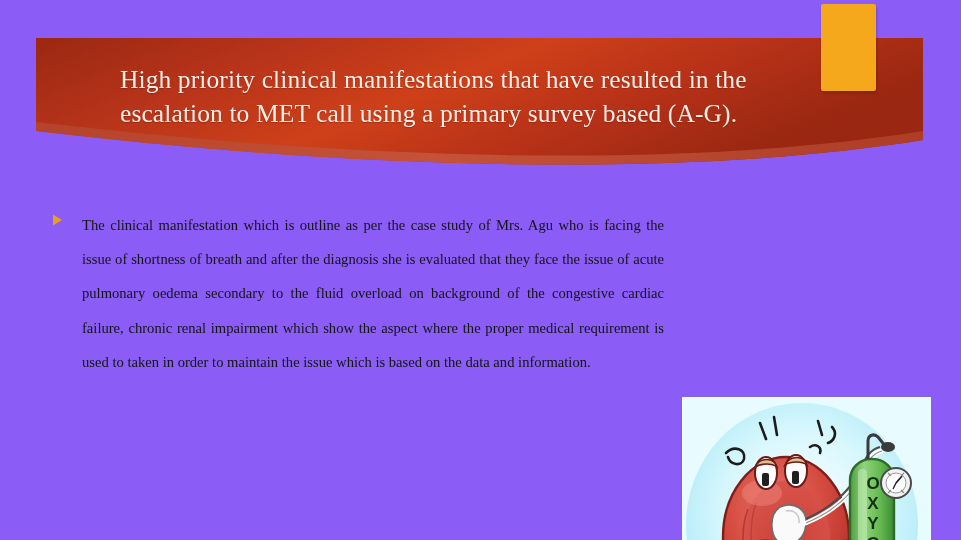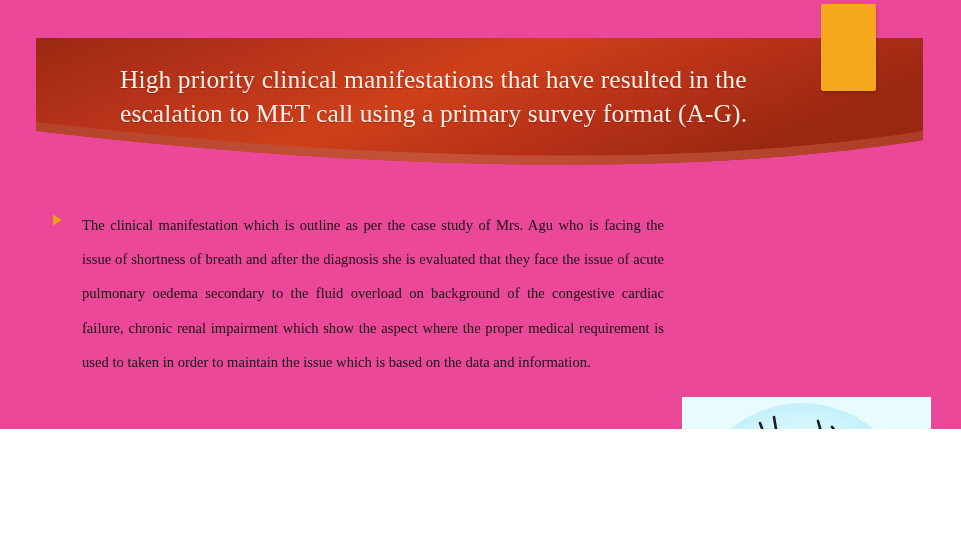--- a/index.html
+++ b/index.html
@@ -13,22 +13,22 @@
     background: #ffffff;
     font-family: "Liberation Serif", "DejaVu Serif", serif;
     overflow: hidden;
     position: relative;
   }
 
   #slide {
     position: absolute;
     left: 0; top: 0;
     width: 961px;
-    height: 429px;
-    background: #ec4899;
+    height: 540px;
+    background: #8b5cf6;
     overflow: hidden;
   }
 
   
   .header-zone {
     position: absolute;
     left: 0; top: 0;
     width: 961px;
     height: 175px;
     pointer-events: none;
@@ -150,21 +150,21 @@
 
       <path d="M36,38 L923,38 L923,140 C700,176 380,172 36,131 Z" fill="url(#bannerGrad)"></path>
 
       <path d="M36,122 C380,163 700,167 923,131 L923,140 C700,176 380,172 36,131 Z" fill="url(#bannerGradLight)" opacity="0.95"></path>
     </svg>
 
     <div class="accent-rect"></div>
 
     <div class="title-block">
       <div>High priority clinical manifestations that have resulted in the</div>
-      <div>escalation to MET call using a primary survey format (A-G).</div>
+      <div>escalation to MET call using a primary survey based (A-G).</div>
     </div>
   </div>
 
   <div class="body-area">
 
     <div class="text-column">
 
       <div class="bullet-row">
         <span class="bullet-marker">
           <svg width="11" height="12" viewBox="0 0 11 12" aria-hidden="true">

